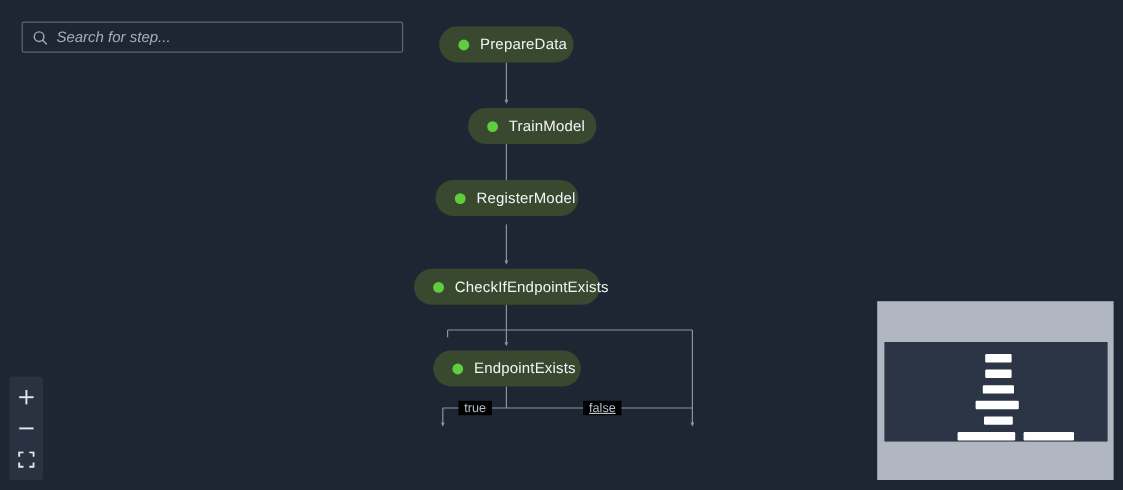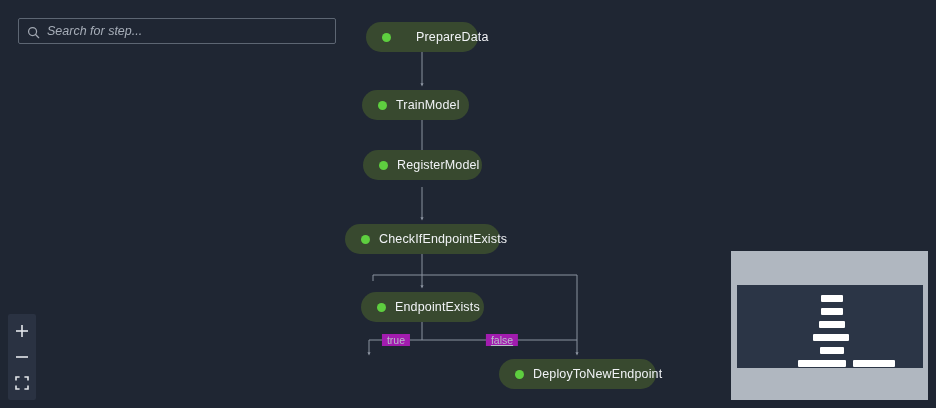--- a/index.html
+++ b/index.html
@@ -107,21 +107,21 @@
   }
   .node.state-inactive .dot {
     background: #c3c8d0;
   }
 
   
   .edge-label {
     position: absolute;
     font-size: 10.5px;
     color: #b8bec8;
-    background: #a21caf;
+    background: #000000;
     padding: 0 5px;
     line-height: 12px;
     transform: translate(-50%, -50%);
     white-space: nowrap;
   }
 
   
   .zoom-controls {
     position: absolute;
     left: 8px;
@@ -202,50 +202,46 @@
         <line x1="422" y1="254" x2="422" y2="287" marker-end="url(#arrow)"></line>
 
         <path d="M 373 275 L 373 281 M 373 275 L 577 275 M 577 275 L 577 340"></path>
 
         <path d="M 422 322 L 422 340 M 369 340 L 577 340"></path>
         <path d="M 369 340 L 369 354" marker-end="url(#arrow)"></path>
         <path d="M 577 340 L 577 354" marker-end="url(#arrow)"></path>
       </g>
     </svg>
 
-    <div class="node state-active" style="left:366px; top:22px; width:112px;gap:16px;">
+    <div class="node state-active" style="left:366px; top:22px; width:112px;">
       <span class="dot"></span>
       <span class="label">PrepareData</span>
     </div>
 
-    <div class="node state-active" style="left:362px; top:90px; width:107px;align-items:center;">
+    <div class="node state-active" style="left:390px; top:90px; width:107px;align-items:center;">
       <span class="dot"></span>
       <span class="label">TrainModel</span>
     </div>
 
     <div class="node state-active" style="left:363px; top:150px; width:119px;">
       <span class="dot"></span>
       <span class="label">RegisterModel</span>
     </div>
 
     <div class="node state-active" style="left:361px; top:292px; width:123px;">
       <span class="dot"></span>
       <span class="label">EndpointExists</span>
     </div>
 
     <div class="node state-active" style="left:345px; top:224px; width:155px;">
       <span class="dot"></span>
       <span class="label">CheckIfEndpointExists</span>
     </div>
 
 
-    <div class="node state-active" style="left:499px; top:359px; width:157px;">
-      <span class="dot"></span>
-      <span class="label">DeployToNewEndpoint</span>
-    </div>
 
     <div class="edge-label" style="left:396px; top:340px;">true</div>
     <div class="edge-label" style="left:502px; top:340px;text-decoration:underline;">false</div>
   </div>
 
   <div class="zoom-controls">
     <div class="zoom-btn">
       <svg width="14" height="14" viewBox="0 0 14 14">
         <rect x="6.2" y="1" width="1.6" height="12" fill="#e3e6ea"></rect>
         <rect x="1" y="6.2" width="12" height="1.6" fill="#e3e6ea"></rect>

